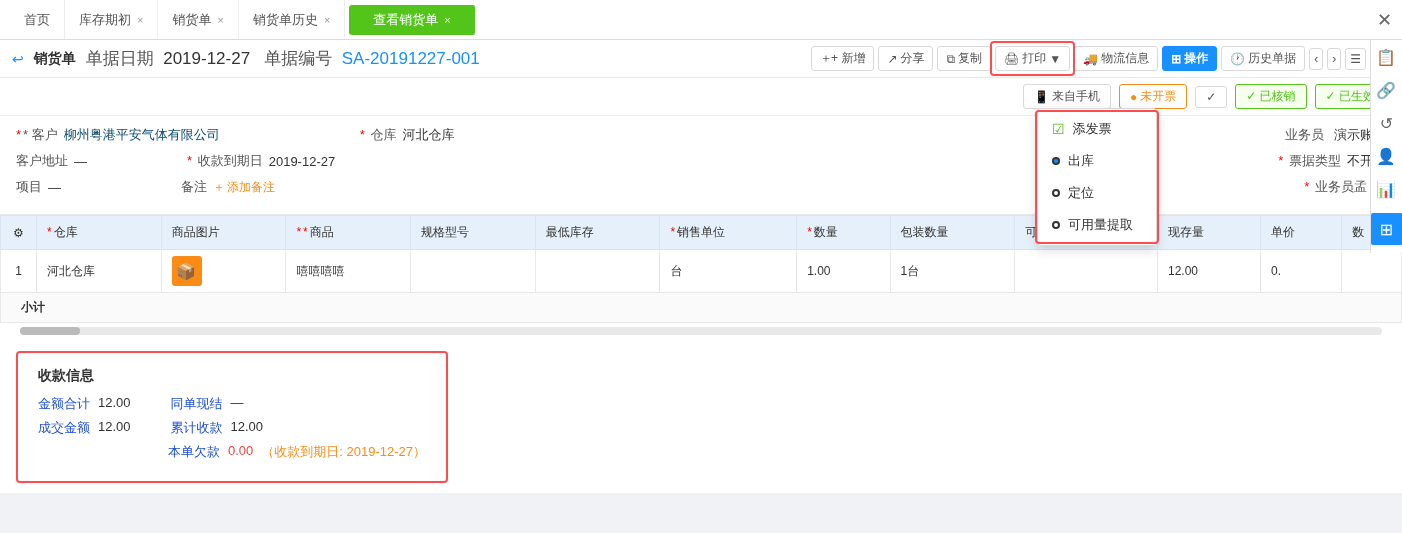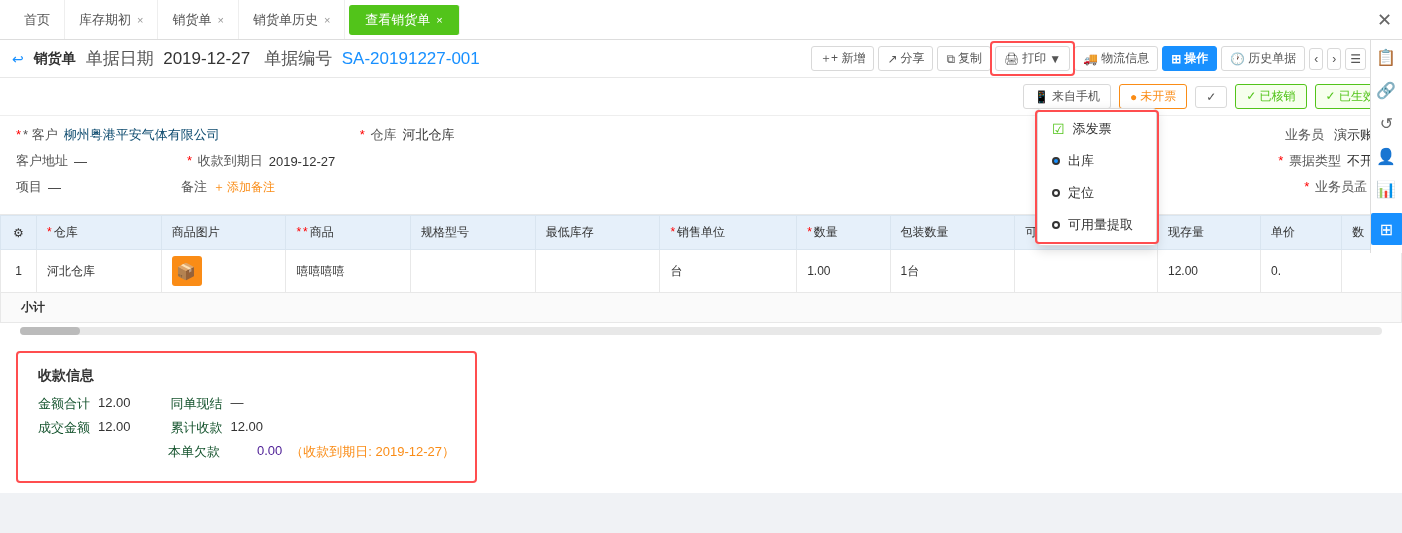--- a/index.html
+++ b/index.html
@@ -9,21 +9,21 @@
     .tab-bar {
       display: flex; align-items: center; background: #fff; border-bottom: 1px solid #ddd;
       padding: 0 10px; height: 40px; position: relative;
     }
     .tab-item {
       display: flex; align-items: center; padding: 0 14px; height: 100%; cursor: pointer;
       font-size: 13px; color: #555; border-right: 1px solid #eee; white-space: nowrap;
       position: relative;
     }
     .tab-item .close-icon { margin-left: 6px; color: #999; font-size: 11px; cursor: pointer; }
-    .tab-item.highlight { background: #52c41a; color: #fff; border-radius: 3px; margin: 5px 4px; padding: 0 16px; height: 30px; }
+    .tab-item.highlight { background: #52c41a; color: #fff; border-radius: 3px; margin: 5px 4px; padding: 0 24px; height: 30px; }
     .tab-bar-close { margin-left: auto; font-size: 18px; color: #666; cursor: pointer; }
 
     
     .toolbar {
       display: flex; align-items: center; background: #fff; border-bottom: 1px solid #e8e8e8;
       padding: 6px 12px; gap: 6px; flex-wrap: wrap;
     }
     .doc-title-area { display: flex; align-items: center; gap: 10px; margin-right: auto; }
     .doc-icon { color: #1890ff; font-size: 14px; }
     .doc-type-label { font-weight: bold; color: #333; font-size: 14px; }
@@ -72,23 +72,23 @@
     .subtotal-row td { background: #fafafa; font-weight: bold; }
 
     
     .bottom-section { display: flex; padding: 10px 16px; background: #fff; gap: 20px; }
     .payment-info {
       border: 2px solid #ff4d4f; border-radius: 4px; padding: 14px 20px; min-width: 380px;
     }
     .payment-title { font-weight: bold; font-size: 14px; margin-bottom: 10px; }
     .payment-row { display: flex; gap: 40px; margin-bottom: 6px; }
     .payment-field { display: flex; gap: 8px; }
-    .payment-label { color: #14532d; font-size: 13px; }
+    .payment-label { color: #1d4ed8; font-size: 13px; }
     .payment-value { color: #333; font-size: 13px; }
-    .payment-value.red { color: #4c1d95; margin-left: 29px; }
+    .payment-value.red { color: #ef4444; }
     .payment-value.orange { color: #fa8c16; }
 
     
     .dropdown-menu {
       position: absolute; top: 68px; right: 230px; background: #fff; border: 1px solid #d9d9d9;
       border-radius: 4px; box-shadow: 0 4px 12px rgba(0,0,0,0.15); z-index: 1000; min-width: 120px;
       padding: 4px 0;
     }
     .dropdown-item {
       display: flex; align-items: center; gap: 8px; padding: 7px 14px; cursor: pointer; font-size: 13px; color: #333;

